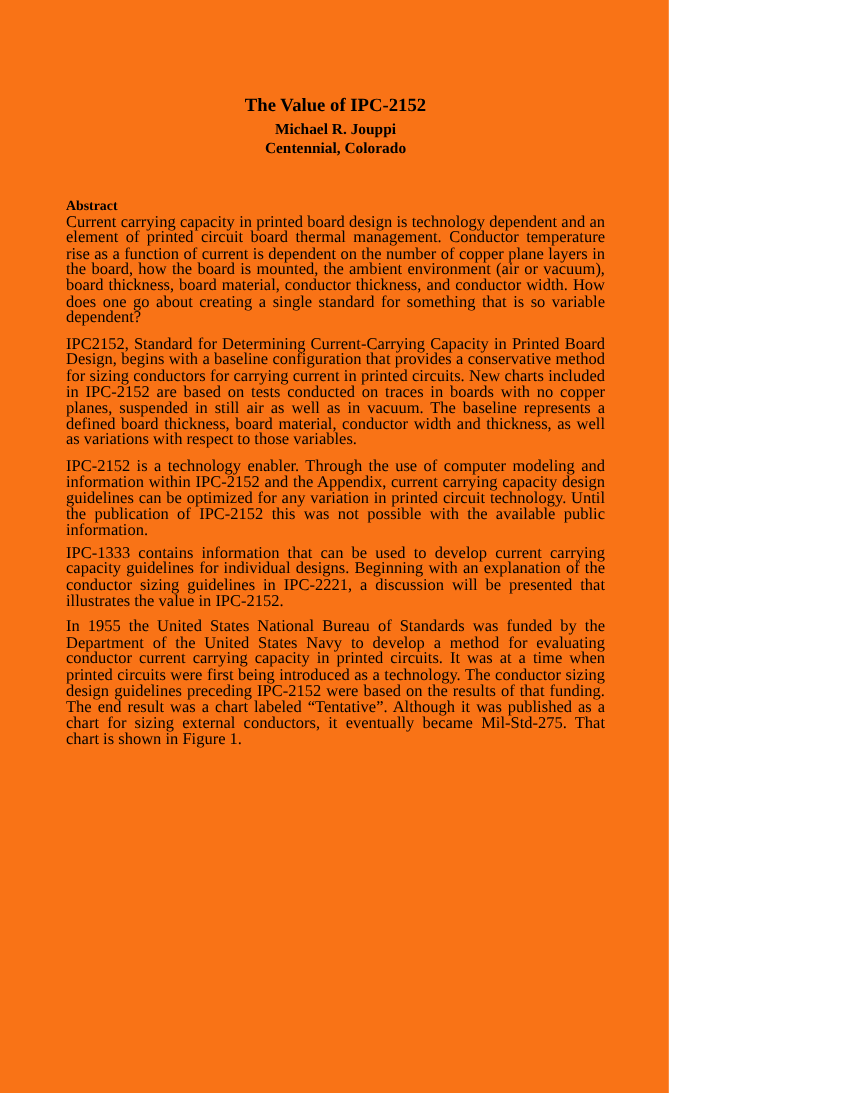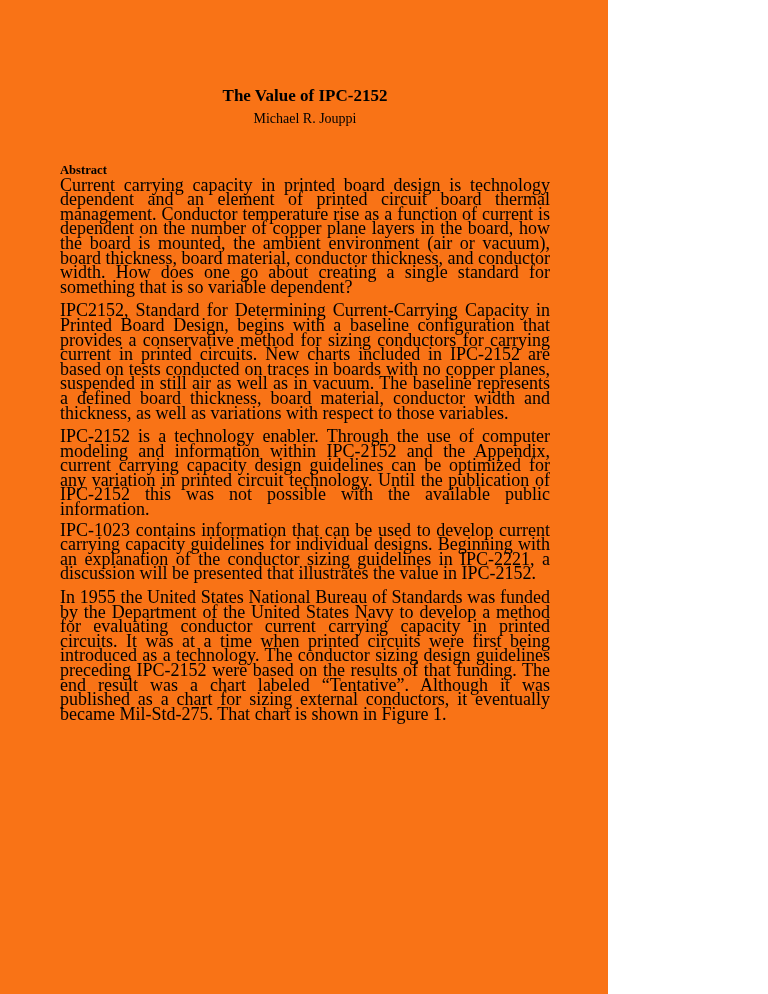--- a/index.html
+++ b/index.html
@@ -26,60 +26,61 @@
     margin: 0 0 36px 0;
   }
   .paper-title {
     font-size: 17px;
     font-weight: bold;
     line-height: 20px;
     margin: 0 0 4px 0;
   }
   .byline {
     font-size: 14px;
-    font-weight: normal;
+    font-weight: bold;
     line-height: 17px;
   }
   .section {
     margin: 0;
   }
   .section + .section {
     margin-top: 6px;
   }
   .section-heading {
     font-size: 12.6px;
     font-weight: bold;
     line-height: 14.6px;
     margin: 0;
   }
   .para {
-    font-size: 18px;
+    font-size: 15px;
     line-height: 14.6px;
     text-align: justify;
     margin: 0 0 9px 0;
   }
   .para:last-child {
     margin-bottom: 0;
   }
 </style>
 </head>
 <body>
 
 <div class="page">
 
   <header class="title-block">
     <h1 class="paper-title">The Value of IPC-2152</h1>
     <div class="byline">Michael R. Jouppi</div>
+    <div class="byline">Centennial, Colorado</div>
   </header>
 
   <section class="section">
     <h2 class="section-heading">Abstract</h2>
     <p class="para">Current carrying capacity in printed board design is technology dependent and an element of printed circuit board thermal management.  Conductor temperature rise as a function of current is dependent on the number of copper plane layers in the board, how the board is mounted, the ambient environment (air or vacuum), board thickness, board material, conductor thickness, and conductor width.  How does one go about creating a single standard for something that is so variable dependent?</p>
     <p class="para">IPC2152, Standard for Determining Current-Carrying Capacity in Printed Board Design, begins with a baseline configuration that provides a conservative method for sizing conductors for carrying current in printed circuits.  New charts included in IPC-2152 are based on tests conducted on traces in boards with no copper planes, suspended in still air as well as in vacuum.  The baseline represents a defined board thickness, board material, conductor width and thickness, as well as variations with respect to those variables.</p>
     <p class="para">IPC-2152 is a technology enabler.  Through the use of computer modeling and information within IPC-2152 and the Appendix, current carrying capacity design guidelines can be optimized for any variation in printed circuit technology.  Until the publication of IPC-2152 this was not possible with the available public information.</p>
   </section>
 
   <section class="section">
-    <p class="para">IPC-1023 contains information that can be used to develop current carrying capacity guidelines for individual designs.  Beginning with an explanation of the conductor sizing guidelines in IPC-2221, a discussion will be presented that illustrates the value in IPC-2152.</p>
+    <p class="para">IPC-1333 contains information that can be used to develop current carrying capacity guidelines for individual designs.  Beginning with an explanation of the conductor sizing guidelines in IPC-2221, a discussion will be presented that illustrates the value in IPC-2152.</p>
     <p class="para">In 1955 the United States National Bureau of Standards was funded by the Department of the United States Navy to develop a method for evaluating conductor current carrying capacity in printed circuits.  It was at a time when printed circuits were first being introduced as a technology.  The conductor sizing design guidelines preceding IPC-2152 were based on the results of that funding.  The end result was a chart labeled “Tentative”.  Although it was published as a chart for sizing external conductors, it eventually became Mil-Std-275.  That chart is shown in Figure 1.</p>
   </section>
 
 </div>
 
 </body></html>

